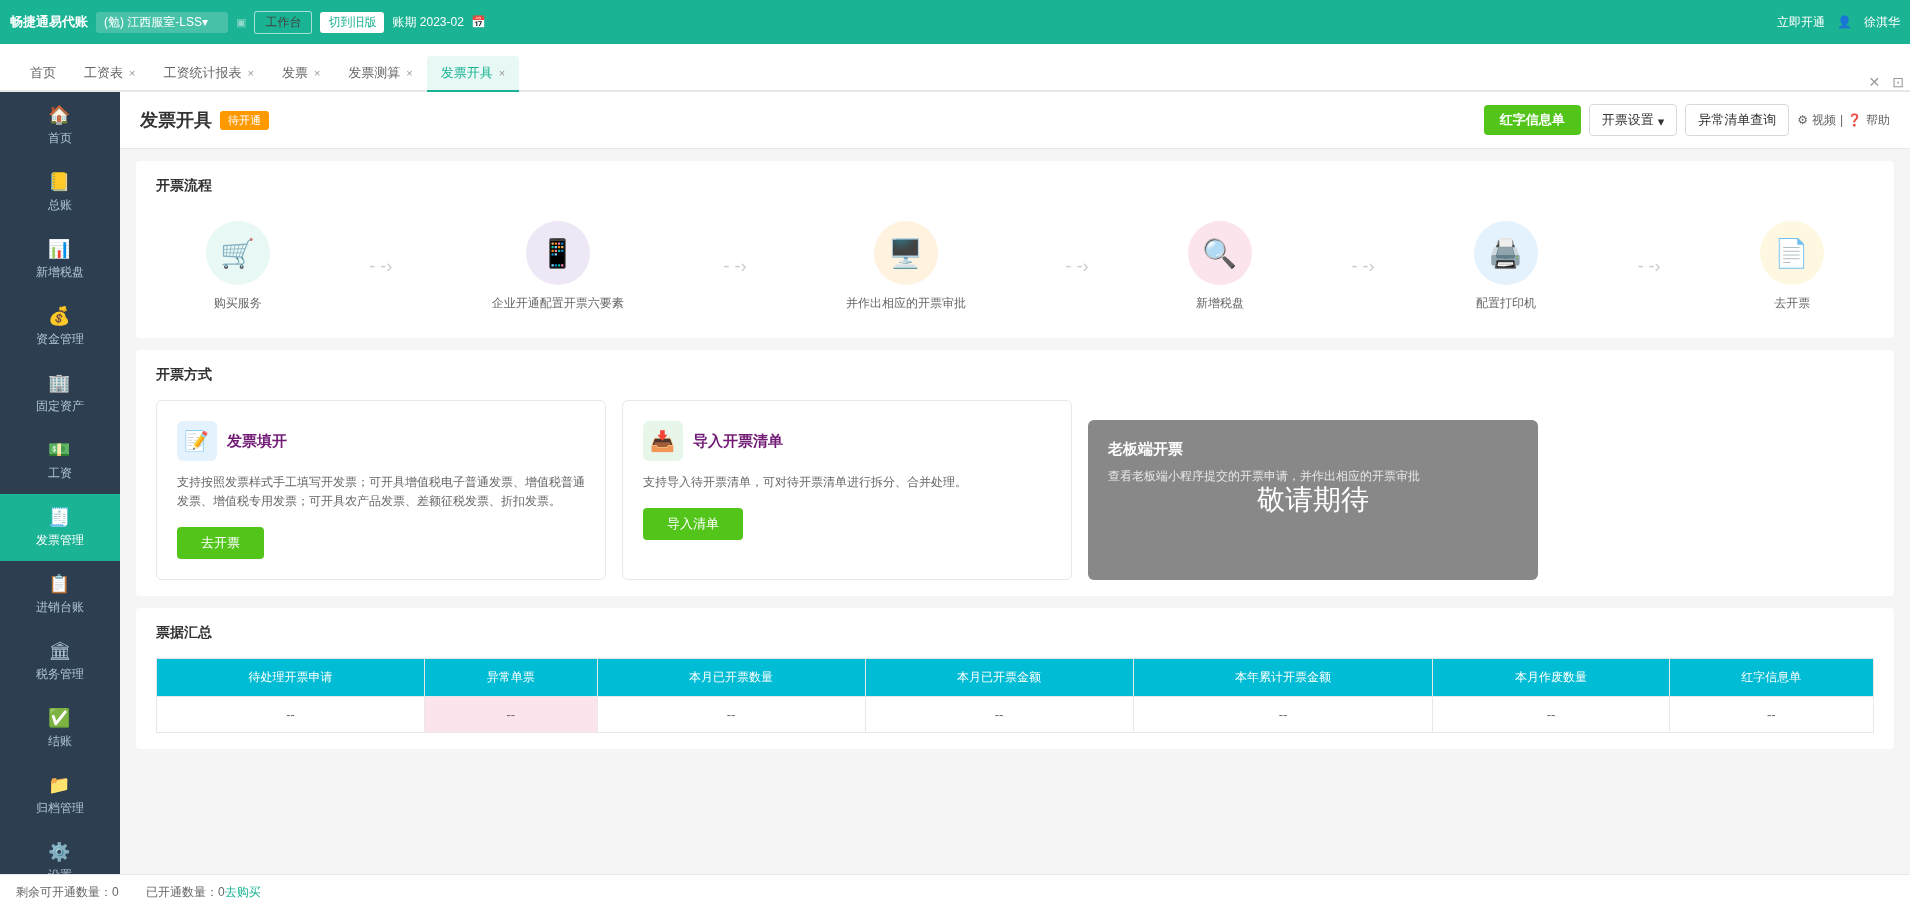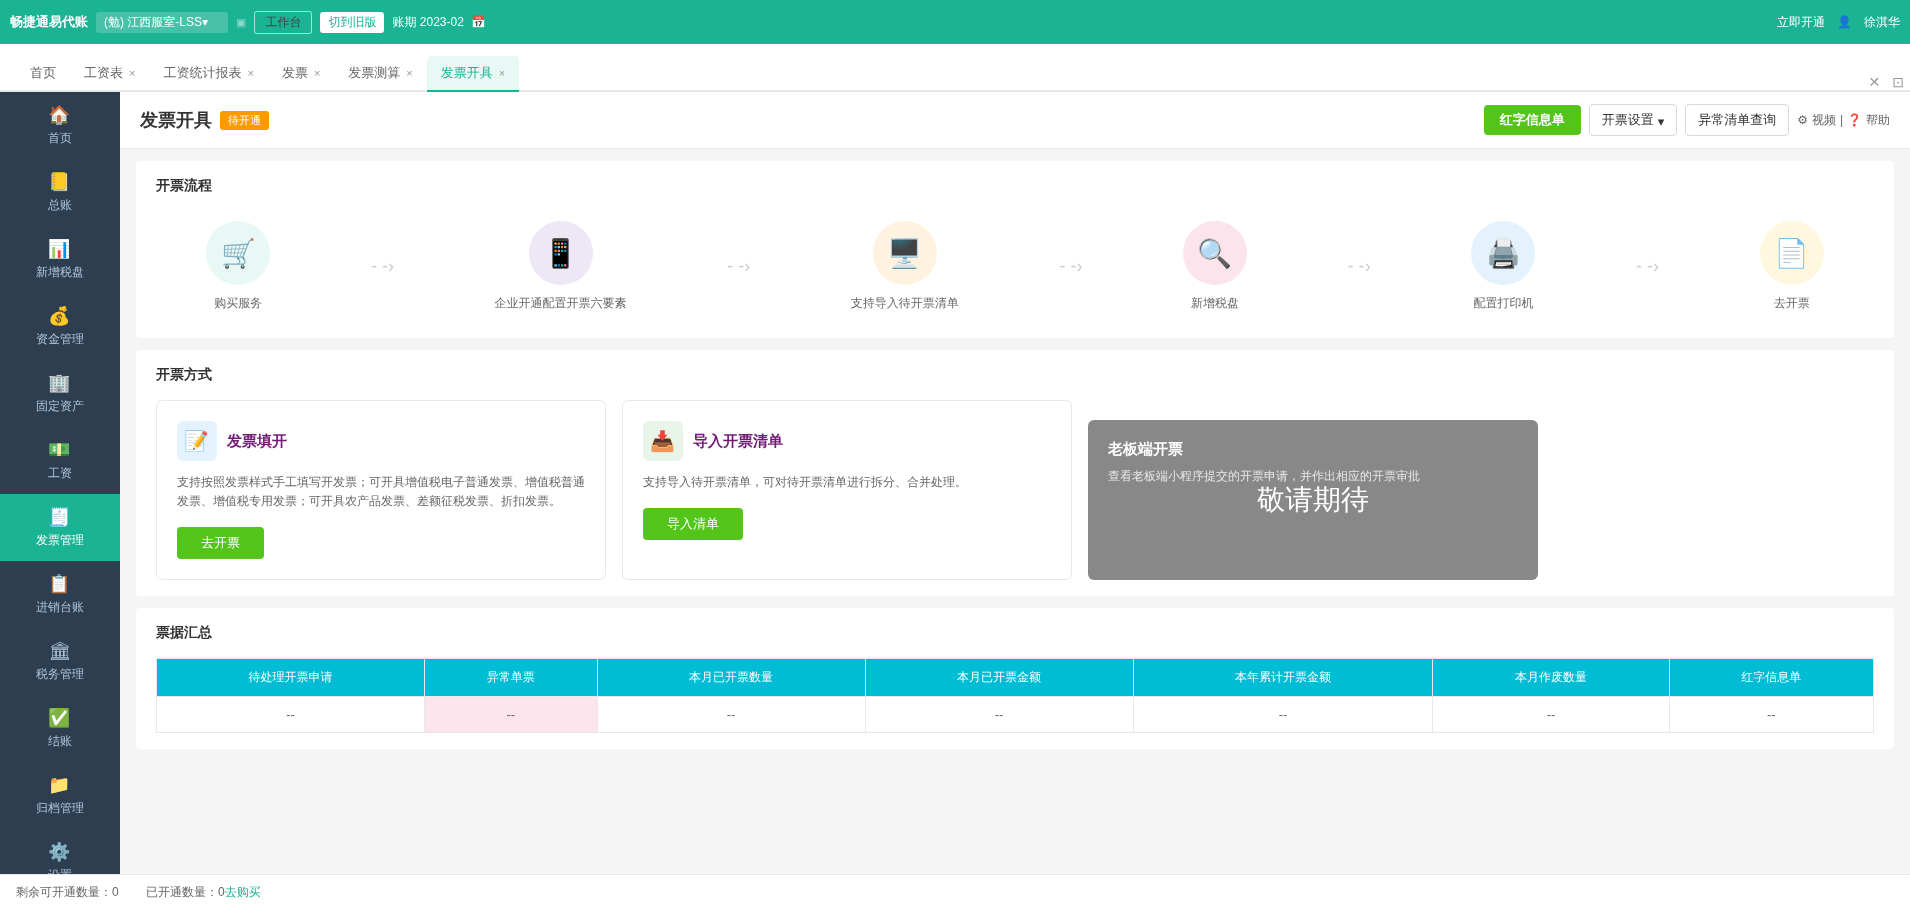--- a/index.html
+++ b/index.html
@@ -234,21 +234,21 @@
         <span class="flow-arrow">- -›</span>
 
         <div class="flow-step">
           <div class="flow-step-icon icon-config">📱</div>
           <span class="flow-step-label">企业开通配置开票六要素</span>
         </div>
         <span class="flow-arrow">- -›</span>
 
         <div class="flow-step">
           <div class="flow-step-icon icon-download">🖥️</div>
-          <span class="flow-step-label">支持导入待开票清单</span>
+          <span class="flow-step-label">并作出相应的开票审批</span>
         </div>
         <span class="flow-arrow">- -›</span>
 
         <div class="flow-step">
           <div class="flow-step-icon icon-taxbox">🔍</div>
           <span class="flow-step-label">新增税盘</span>
         </div>
         <span class="flow-arrow">- -›</span>
 
         <div class="flow-step">

